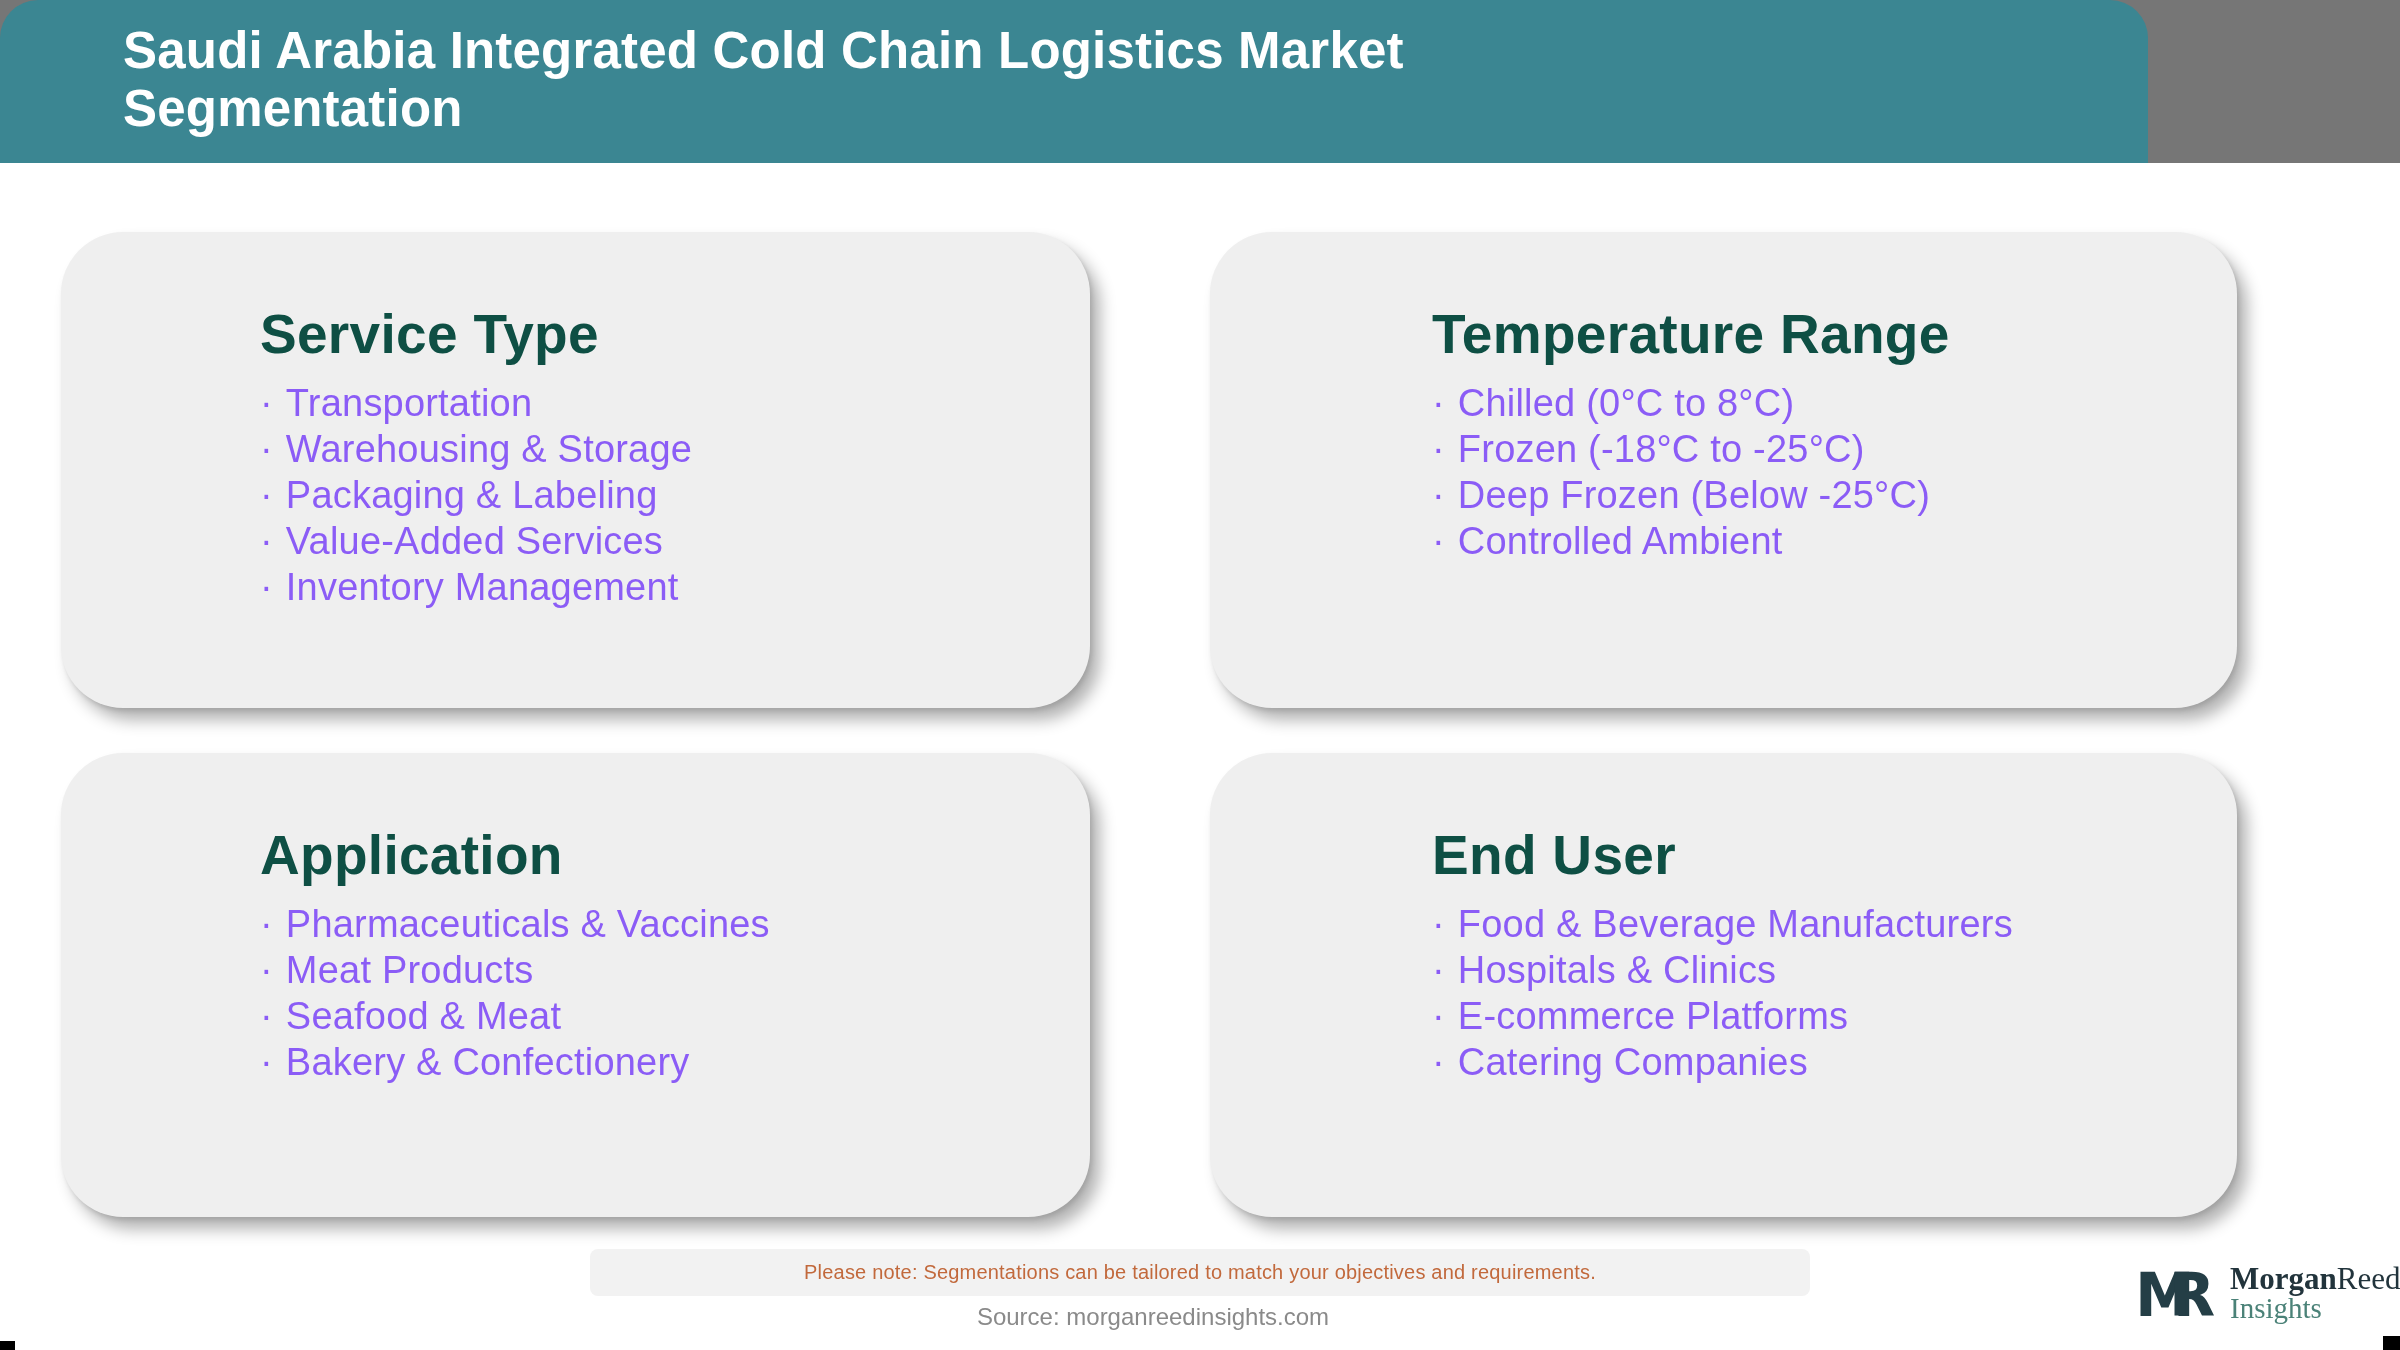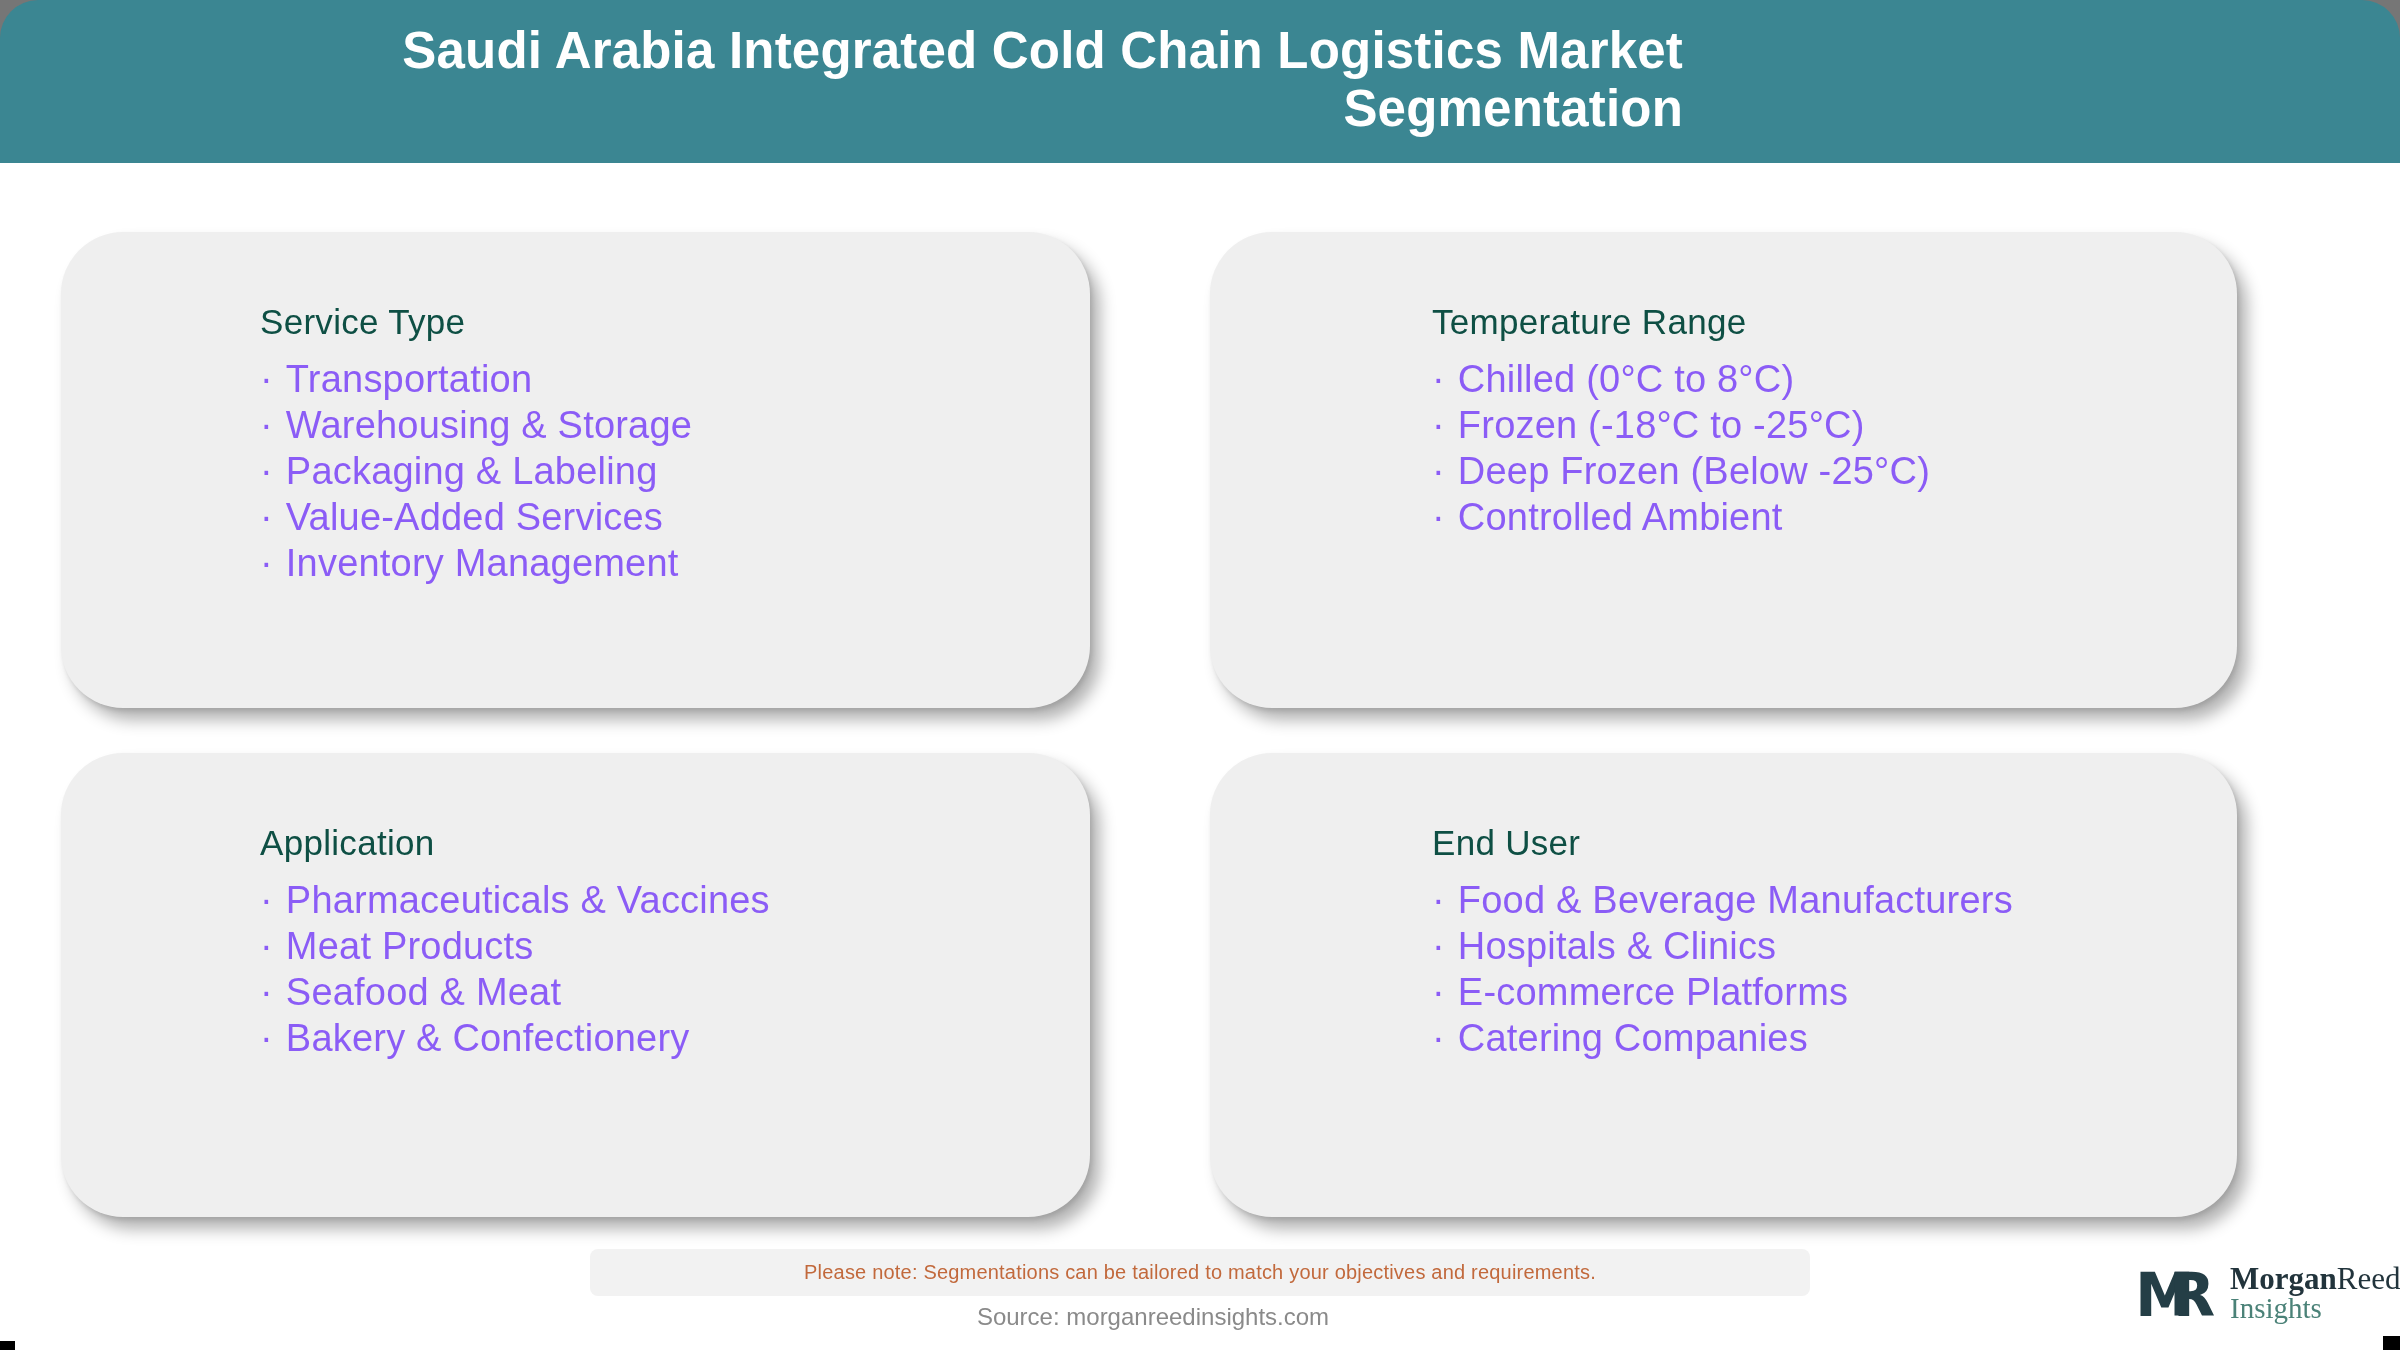--- a/index.html
+++ b/index.html
@@ -1,36 +1,36 @@
 <!DOCTYPE html>
 <html><head>
 <meta charset="utf-8">
 <style>
   html,body{margin:0;padding:0;}
   body{width:2400px;height:1350px;background:#ffffff;font-family:"Liberation Sans",sans-serif;}
   .slide{position:relative;width:2400px;height:1350px;overflow:hidden;background:#ffffff;}
 
   
   .header-backdrop{position:absolute;left:0;top:0;width:2400px;height:163px;background:#767676;}
-  .header{position:absolute;left:0;top:0;width:2400px;height:163px;background:#3B8692;
-          border-radius:38px 38px 0 0;text-align:right;}
+  .header{position:absolute;left:0;top:0;width:2148px;height:163px;background:#3B8692;
+          border-radius:38px 38px 0 0;}
   .page-title{position:absolute;left:123px;top:22px;width:1560px;color:#ffffff;
               font-size:51px;font-weight:bold;line-height:1.14;letter-spacing:0.2px;}
 
   
   .card{position:absolute;background:#EFEFEF;border-radius:62px;
         box-shadow:10px 12px 16px rgba(0,0,0,0.30), 2px 3px 4px rgba(0,0,0,0.10);}
   .card.r1{top:232px;height:476px;}
   .card.r2{top:753px;height:464px;}
   .card.c1{left:61px;width:1029px;}
   .card.c2{left:1210px;width:1027px;}
   .card-inner{padding-top:70px;}
   .c1 .card-inner{padding-left:199px;}
   .c2 .card-inner{padding-left:222px;}
-  .card-title{font-size:35px;font-weight:normal;color:#0E4F44;letter-spacing:0.3px;margin:0;}
+  .card-title{font-size:55px;font-weight:bold;color:#0E4F44;letter-spacing:0.3px;margin:0;}
   .seg-list{list-style:none;margin:14px 0 0 0;padding:0;}
   .seg-list li{font-size:38px;line-height:46px;color:#8b5cf6;letter-spacing:0.2px;}
   .seg-list li::before{content:"·";margin-right:13px;}
 
   
   .note-banner{position:absolute;left:590px;top:1249px;width:1220px;height:47px;
                background:#F2F2F2;border-radius:8px;display:flex;align-items:center;justify-content:center;}
   .note-text{color:#C2693C;font-size:20px;letter-spacing:0.2px;}
   .source-text{position:absolute;left:0;top:1303px;width:2306px;text-align:center;
                color:#8A8A8A;font-size:24px;}

